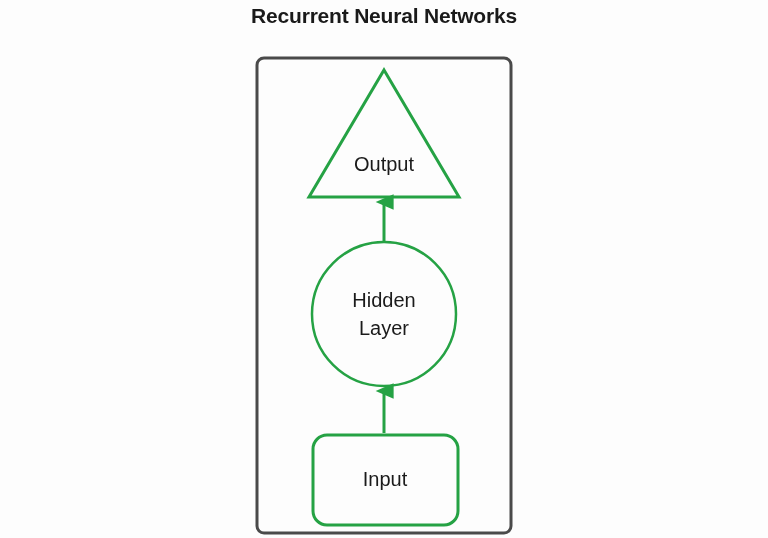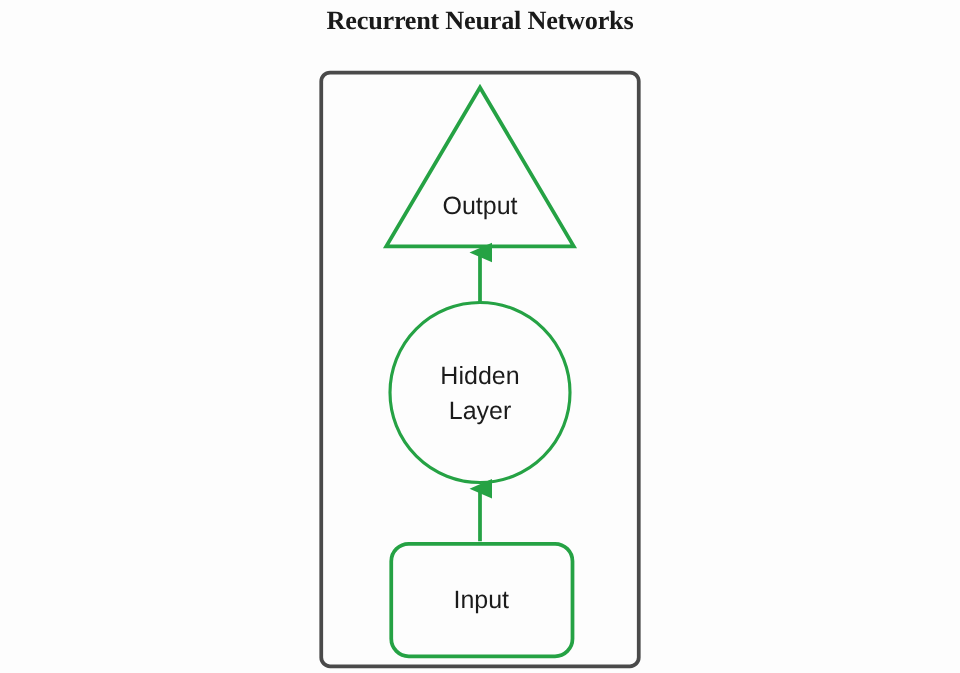--- a/index.html
+++ b/index.html
@@ -24,21 +24,21 @@
   #page-title {
     position: absolute;
     left: 0;
     top: 4px;
     width: 768px;
     text-align: center;
     font-size: 21px;
     font-weight: bold;
     letter-spacing: -0.2px;
     color: #1a1a1a;
-    font-family: Liberation Serif, serif;
+    font-family: Liberation Sans, sans-serif;
   }
   #diagram-svg {
     position: absolute;
     left: 0;
     top: 0;
   }
   .node-label {
     font-family: "Liberation Sans", sans-serif;
     font-size: 20px;
     fill: #1b1b1b;

